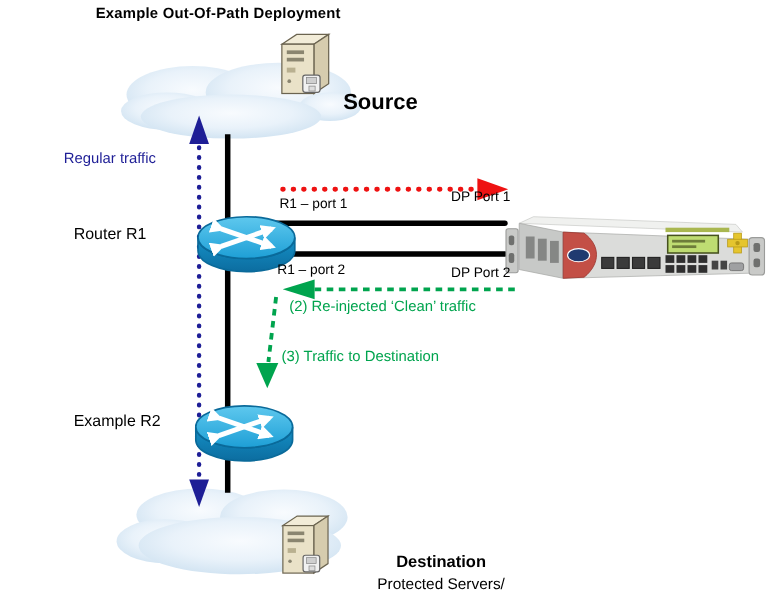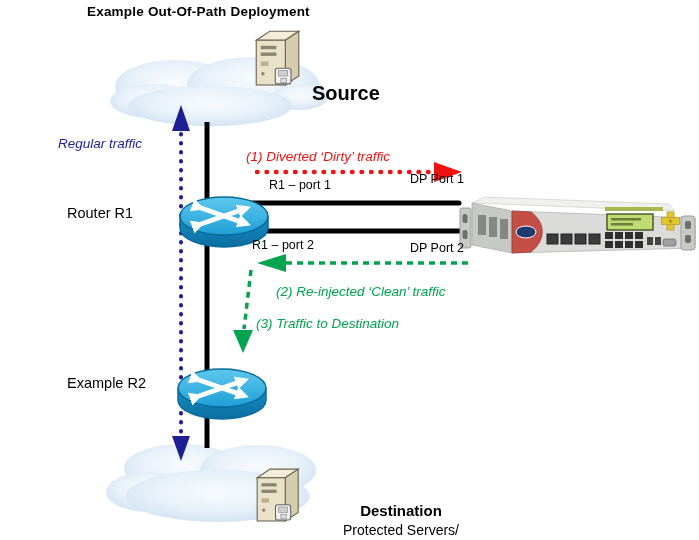--- a/index.html
+++ b/index.html
@@ -8,32 +8,32 @@
     --c-navy:#1e1e96;
     --c-black:#000000;
   }
   html,body{margin:0;padding:0;background:#fff;}
   #stage{
     position:relative;width:699px;height:540px;background:#fff;overflow:hidden;
     font-family:"Liberation Sans",sans-serif;
   }
   #bg{position:absolute;left:0;top:0;width:699px;height:540px;}
   .lbl{position:absolute;white-space:nowrap;color:var(--c-black);line-height:1.15;}
-  .ital{font-style:italic;}
+  .ital{}
   .title{left:87px;top:4px;font-size:13.5px;font-weight:bold;letter-spacing:.2px;}
   .src{left:312px;top:37px;font-size:20px;font-weight:bold;margin-top:45px;}
   .regular{left:58px;top:136px;font-size:13.5px;color:var(--c-navy);}
   .diverted{left:246px;top:149px;font-size:13.5px;color:var(--c-red);}
-  .r1p1{left:269px;top:178px;font-size:12.5px;}
+  .r1p1{left:254px;top:178px;font-size:12.5px;}
   .dpp1{left:410px;top:172px;font-size:12.5px;}
   .r1p2{left:252px;top:238px;font-size:12.5px;}
   .dpp2{left:410px;top:241px;font-size:12.5px;}
   .rr1{left:67px;top:205px;font-size:14.5px;}
   .rr2{left:67px;top:375px;font-size:14.5px;}
-  .reinj{left:263px;top:284px;font-size:13.5px;color:var(--c-green);margin-left:13px;}
+  .reinj{left:263px;top:271px;font-size:13.5px;color:var(--c-green);}
   .todest{left:256px;top:316px;font-size:13.5px;color:var(--c-green);}
   .destblock{left:320px;top:459px;width:162px;text-align:center;white-space:normal;}
   .destblock .d1{font-size:15px;font-weight:bold;margin-bottom:3px;margin-top:43px;}
   .destblock .d2,.destblock .d3{font-size:14px;}
 </style>
 </head>
 <body>
 
 <div id="stage">
 
@@ -168,21 +168,20 @@
       </g>
       <rect x="226" y="26" width="14" height="34" rx="3" fill="#c9cac8" stroke="#9b9c9a"></rect>
       <rect x="230" y="31" width="6" height="8" rx="2" fill="#6f706e"></rect>
       <rect x="230" y="45" width="6" height="8" rx="2" fill="#6f706e"></rect>
     </g>
   </svg>
 
   <div class="lbl title">Example Out-Of-Path Deployment</div>
   <div class="lbl src">Source</div>
   <div class="lbl ital regular">Regular traffic</div>
-  <div class="lbl ital diverted">(1) Diverted ‘Dirty’ traffic</div>
   <div class="lbl r1p1">R1 – port 1</div>
   <div class="lbl dpp1">DP Port 1</div>
   <div class="lbl rr1">Router R1</div>
   <div class="lbl r1p2">R1 – port 2</div>
   <div class="lbl dpp2">DP Port 2</div>
   <div class="lbl ital reinj">(2) Re-injected ‘Clean’ traffic</div>
   <div class="lbl ital todest">(3) Traffic to Destination</div>
   <div class="lbl rr2">Example R2</div>
   <div class="lbl destblock">
     <div class="d1">Destination</div>

